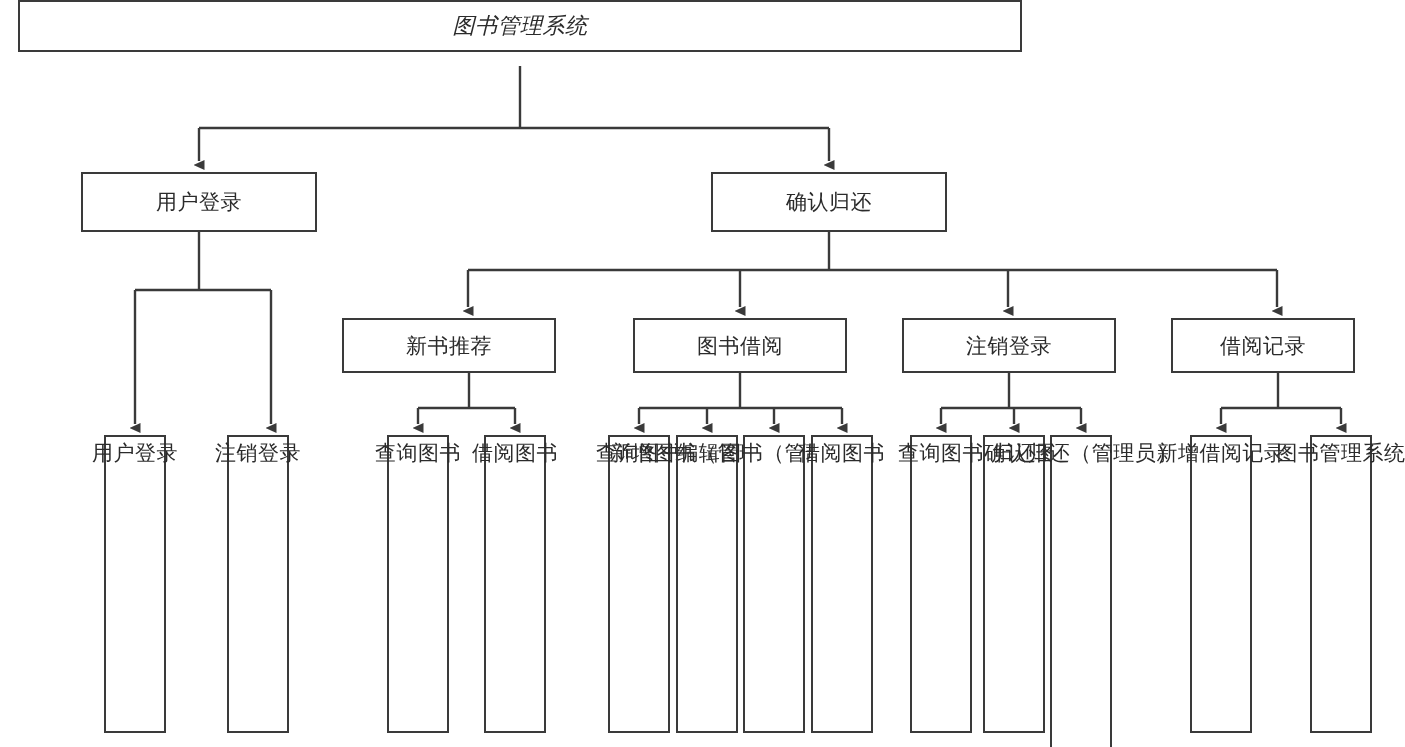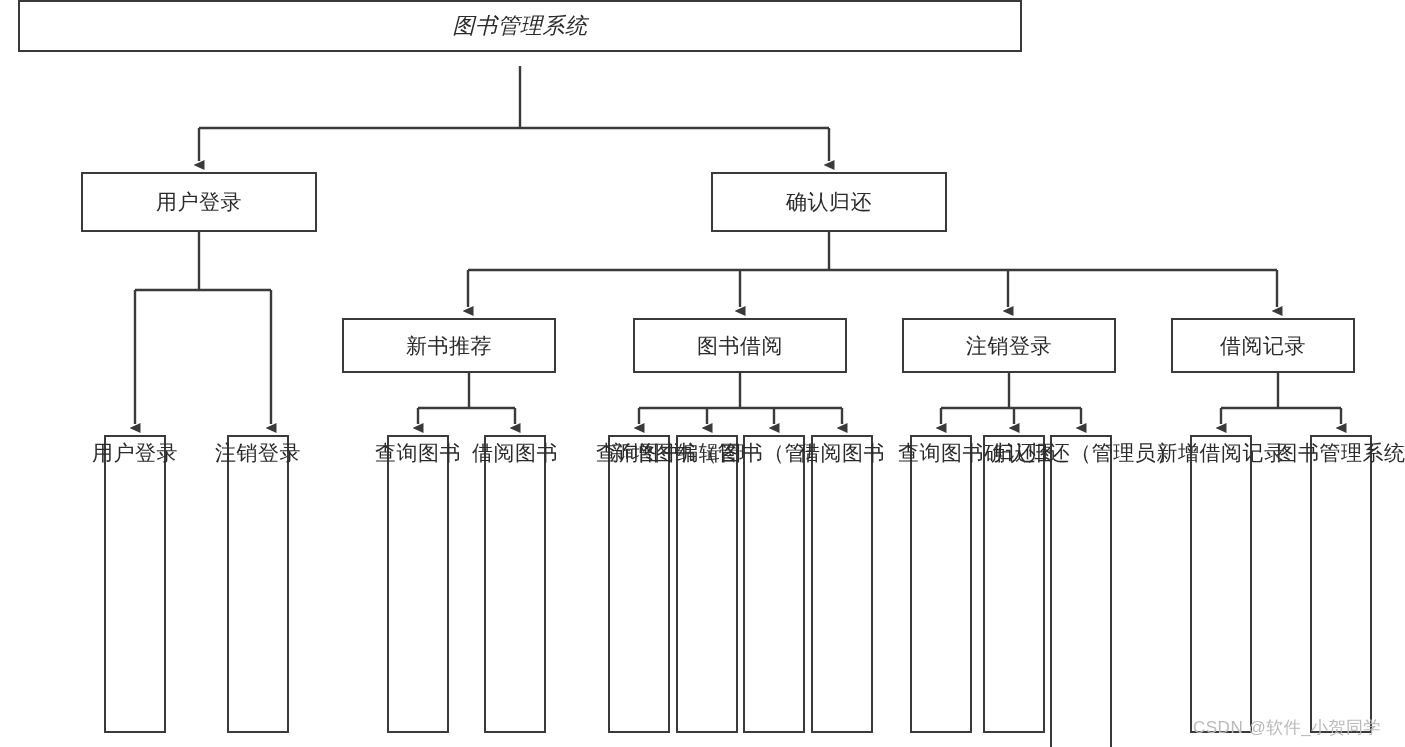--- a/index.html
+++ b/index.html
@@ -169,15 +169,14 @@
         <span class="label-h">确认归还（管理员）</span>
       </div>
       <div class="node leaf tall" style="left: 1190px; top: 435px; width: 62px; height: 298px;">
         <span class="label-h">新增借阅记录</span>
       </div>
       <div class="node leaf tall" style="left: 1310px; top: 435px; width: 62px; height: 298px;">
         <span class="label-h">图书管理系统</span>
       </div>
     </div>
 
-  <div class="watermark" style="left: 1193px; top: 716px; color: rgb(185, 185, 185);">CSDN @软件_小贺同学</div>
 
 </div>
 
 </body></html>

